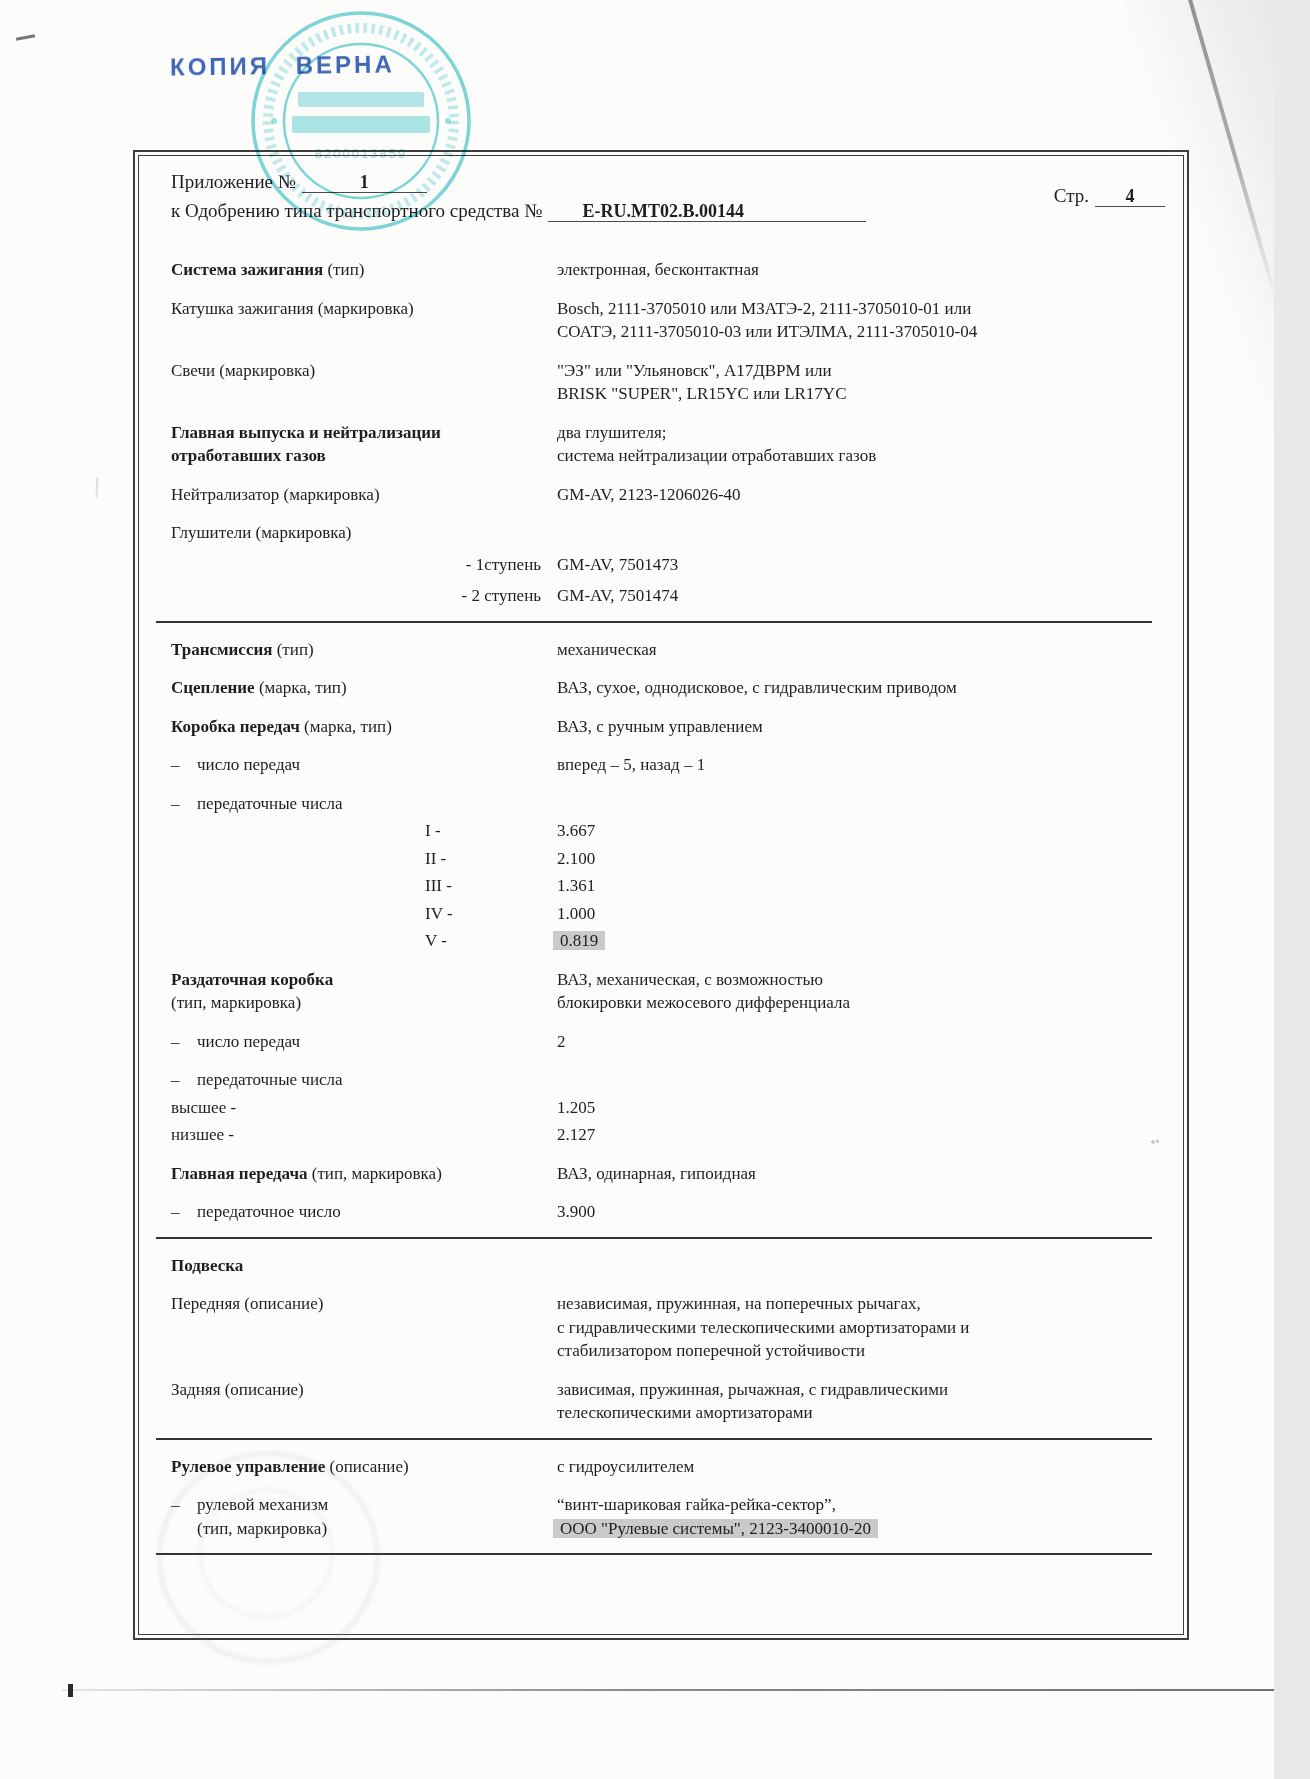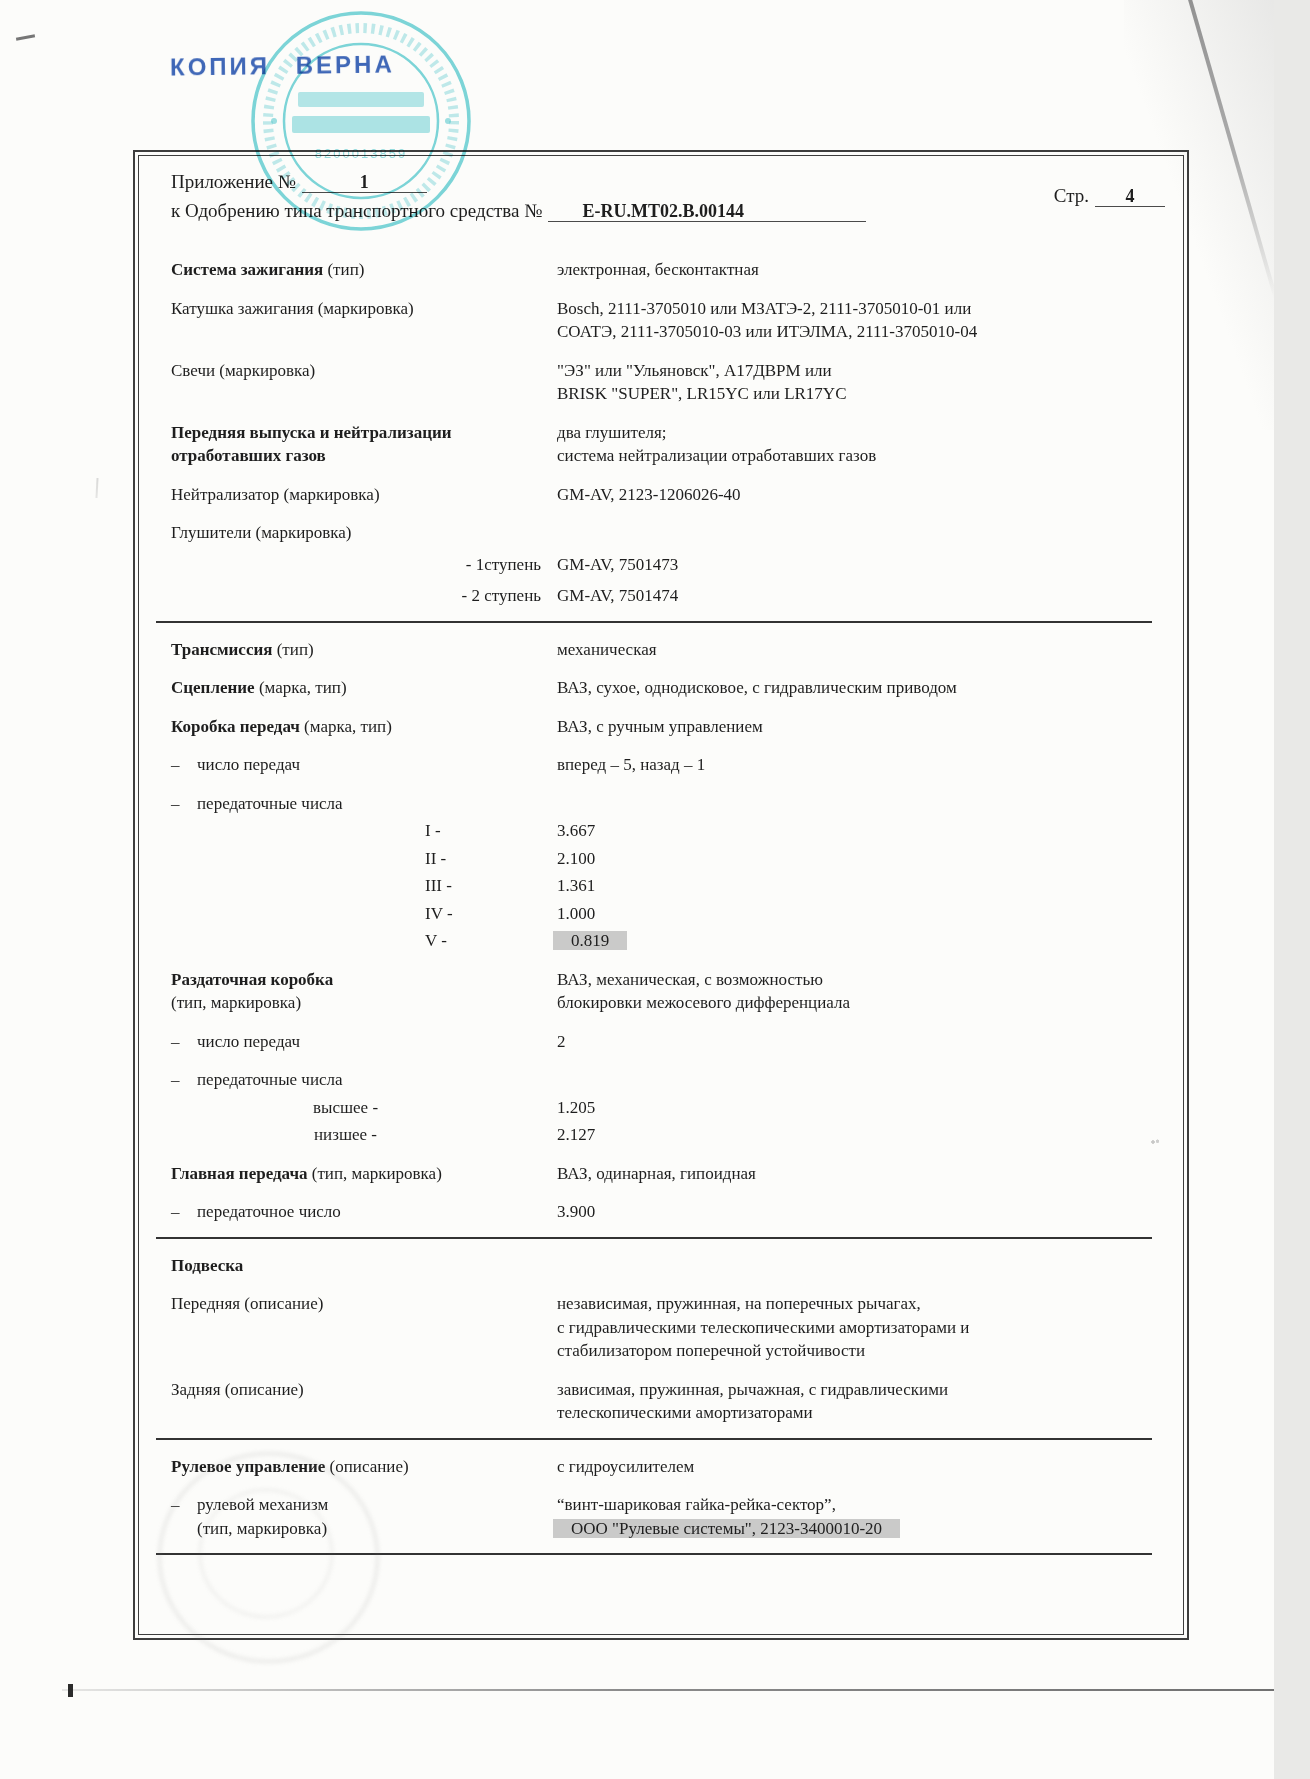--- a/index.html
+++ b/index.html
@@ -55,24 +55,24 @@
   .row{display:flex; margin-top:15px;}
   #rows .row:first-child{margin-top:0;}
   .row.gear, .row.gear2{margin-top:4px;}
   .row.sub{margin-top:8px;}
   .lbl{flex:0 0 386px; width:386px; position:relative; box-sizing:border-box;}
   .lbl b, .lbl2.b{font-weight:bold;}
   .row.dash .lbl{padding-left:26px;}
   .row.dash .dash{position:absolute; left:0; top:0;}
   .row.dash .lbl2{margin-left:0;}
   .row.gear .lbl{padding-left:254px;}
-  .row.gear2 .lbl{text-align:center; padding-right:37px;}
+  .row.gear2 .lbl{text-align:left; padding-right:37px;}
   .row.sub .lbl{text-align:right; padding-right:16px;}
   .val{flex:1;}
-  .hl{background:rgba(148,148,148,.48); padding:0 18px; margin-left:-4px;}
+  .hl{background:rgba(148,148,148,.48); padding:0 7px; margin-left:-4px;}
   .sep{border-top:2px solid #333; margin:13px 0 2px -15px; width:996px; height:0;}
 </style>
 </head>
 <body>
 
 <div class="page">
 
   <div class="corner-shade"></div>
   <div class="edge-diagonal"></div>
   <div class="page-edge-line"></div>
@@ -136,21 +136,21 @@
             </div>
           </div>
           <div class="row spec">
             <div class="lbl"><span>Свечи (маркировка)</span></div>
             <div class="val">
               <div class="vline"><span>"ЭЗ" или "Ульяновск", А17ДВРМ или</span></div>
               <div class="vline"><span>BRISK "SUPER", LR15YC или LR17YC</span></div>
             </div>
           </div>
           <div class="row spec">
-            <div class="lbl"><b>Передняя выпуска и нейтрализации</b><div class="lbl2 b">отработавших газов</div></div>
+            <div class="lbl"><b>Главная выпуска и нейтрализации</b><div class="lbl2 b">отработавших газов</div></div>
             <div class="val">
               <div class="vline"><span>два глушителя;</span></div>
               <div class="vline"><span>система нейтрализации отработавших газов</span></div>
             </div>
           </div>
           <div class="row spec">
             <div class="lbl"><span>Нейтрализатор (маркировка)</span></div>
             <div class="val">
               <div class="vline"><span>GM-AV, 2123-1206026-40</span></div>
             </div>

